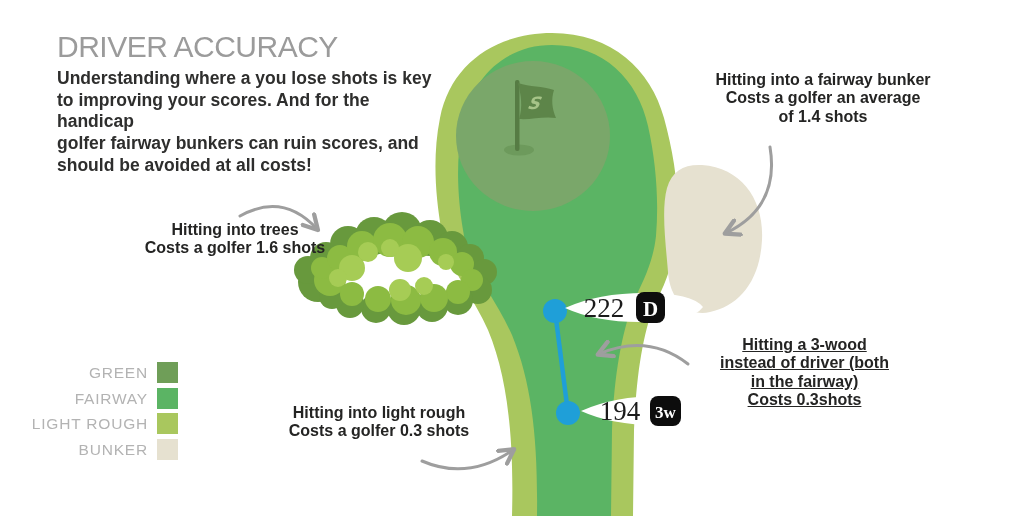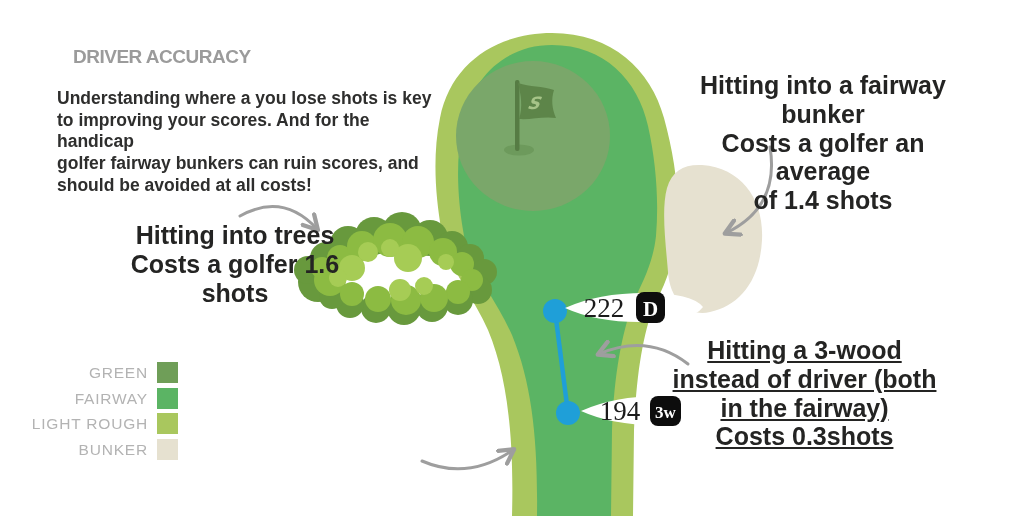--- a/index.html
+++ b/index.html
@@ -1,25 +1,25 @@
 <!DOCTYPE html>
 <html><head>
 <meta charset="utf-8">
 <style>
   html,body{margin:0;padding:0;background:#ffffff;}
   .stage{position:relative;width:1024px;height:516px;overflow:hidden;
          font-family:"Liberation Sans",sans-serif;background:#ffffff;}
   .stage svg{position:absolute;left:0;top:0;}
 
   .hdr{position:absolute;left:57px;top:30px;width:380px;}
-  .hdr h1{margin:16px;font-size:19px;font-weight:700;letter-spacing:-.5px;color:#9b9b9b;}
-  .hdr p{margin:20px 0 0 0;font-size:17.5px;line-height:1.24;font-weight:600;
+  .hdr h1{margin:0;font-size:30px;font-weight:400;letter-spacing:-.5px;color:#9b9b9b;}
+  .hdr p{margin:4px 0 0 0;font-size:17.5px;line-height:1.24;font-weight:600;
          color:#2e2e2d;white-space:pre-line;}
 
-  .note{position:absolute;text-align:center;font-size:25px;line-height:1.15;
+  .note{position:absolute;text-align:center;font-size:16px;line-height:1.15;
         font-weight:600;color:#242423;white-space:pre-line;}
   .note.trees{left:100px;top:221px;width:270px;}
   .note.bunker{left:678px;top:71px;width:290px;}
   .note.wood3{left:672px;top:336px;width:265px;text-decoration:underline;}
   .note.rough{left:245px;top:404px;width:268px;}
 
   text.legend-label{font-family:"Liberation Sans",sans-serif;font-size:15.5px;
         letter-spacing:.8px;fill:#b3b3b3;}
   text.dist{font-family:"Liberation Serif",serif;font-size:27px;fill:#1b1b1b;}
   text.club{font-family:"Liberation Serif",serif;font-weight:bold;fill:#ffffff;}
@@ -155,14 +155,16 @@
 
   <div class="note bunker">Hitting into a fairway bunker
 Costs a golfer an average
 of 1.4 shots</div>
   <div class="note trees">Hitting into trees
 Costs a golfer 1.6 shots</div>
   <div class="note wood3">Hitting a 3-wood
 instead of driver (both
 in the fairway)
 Costs 0.3shots</div>
+  <div class="note rough">Hitting into light rough
+Costs a golfer 0.3 shots</div>
 
 </div>
 
 </body></html>

